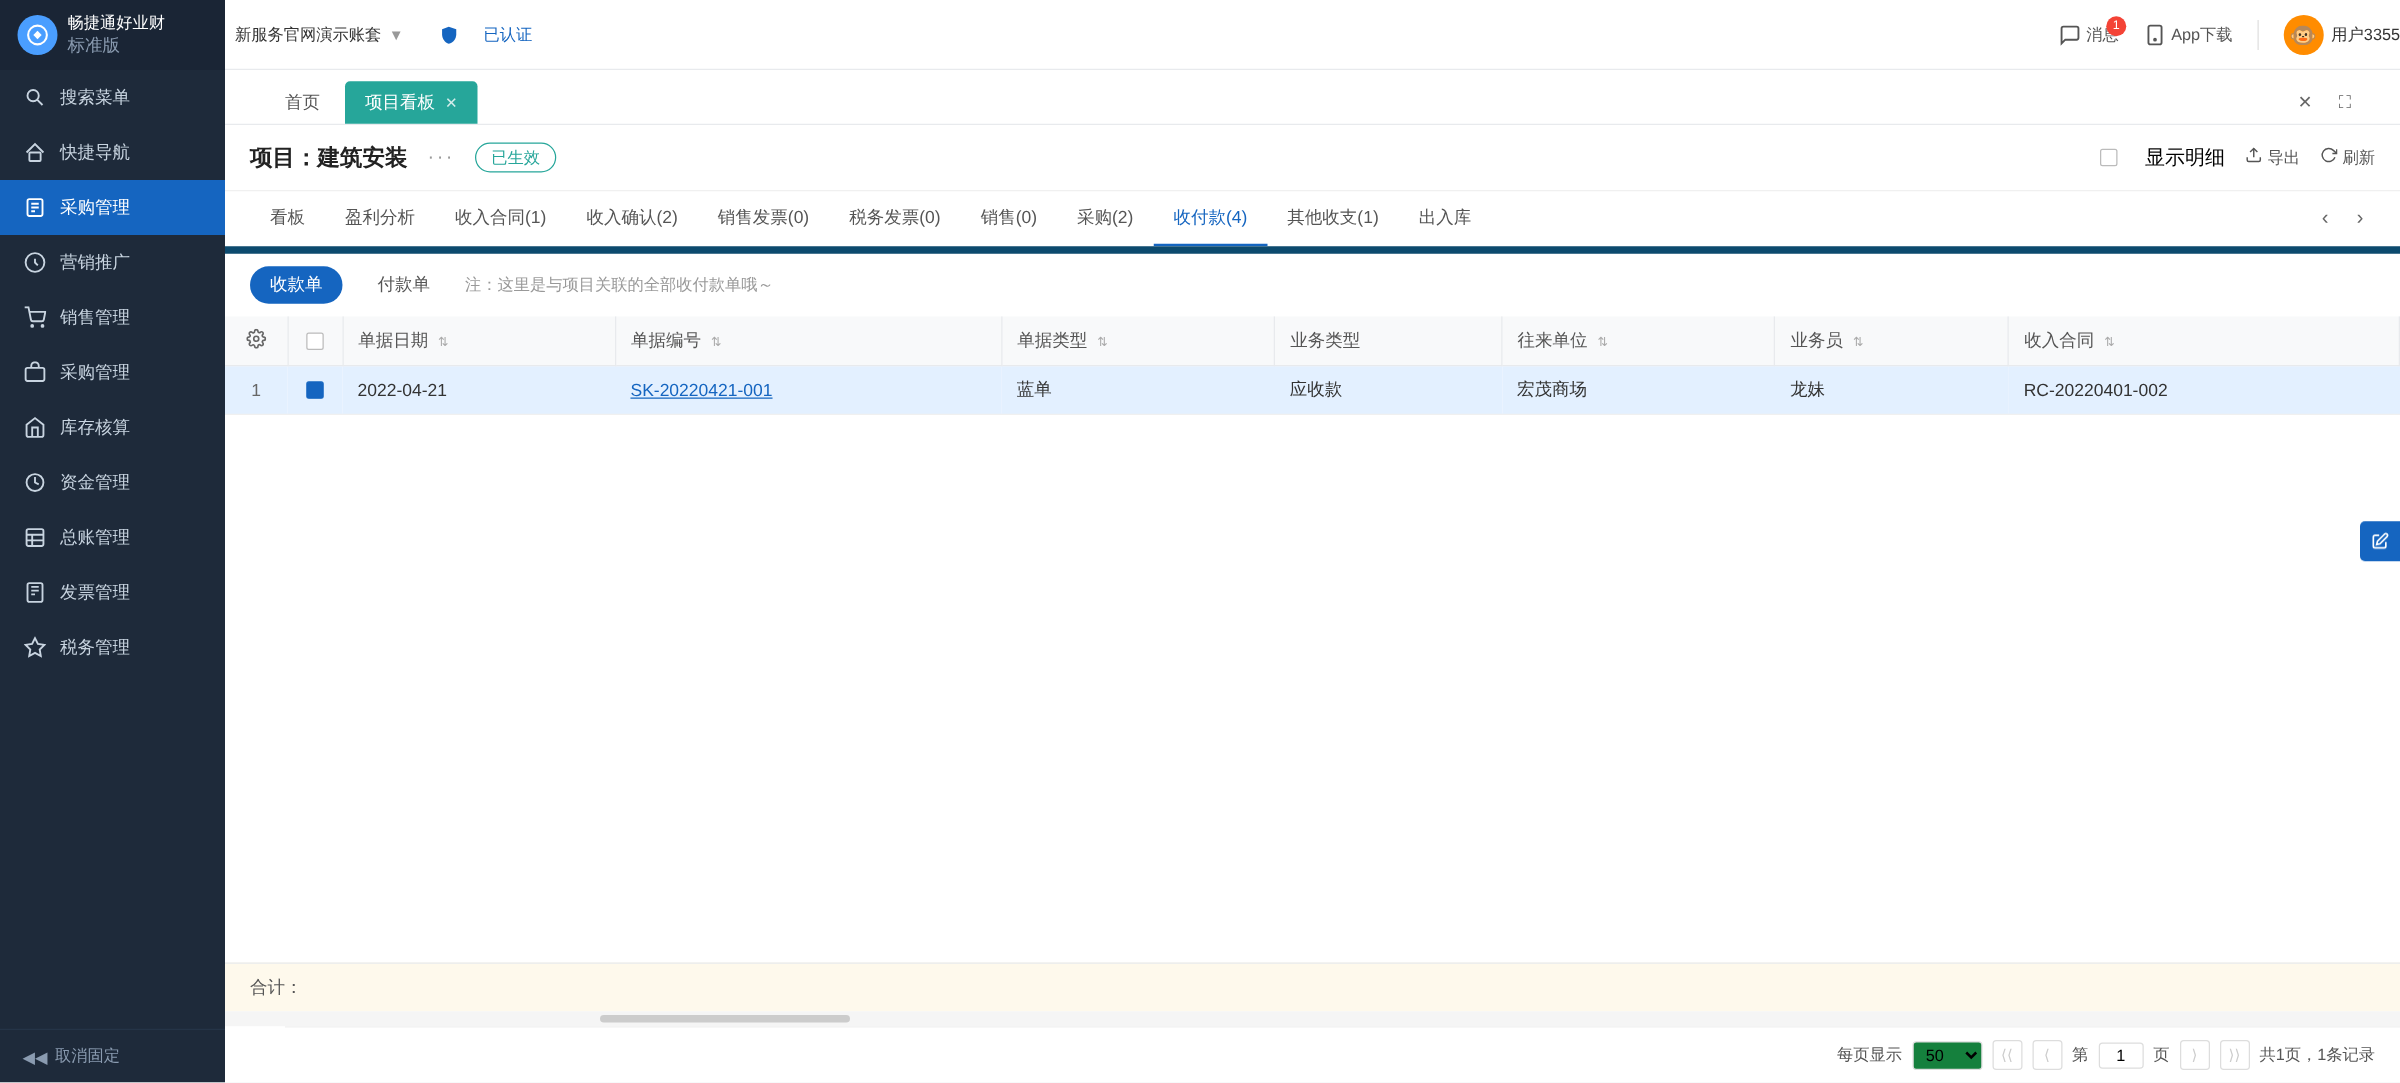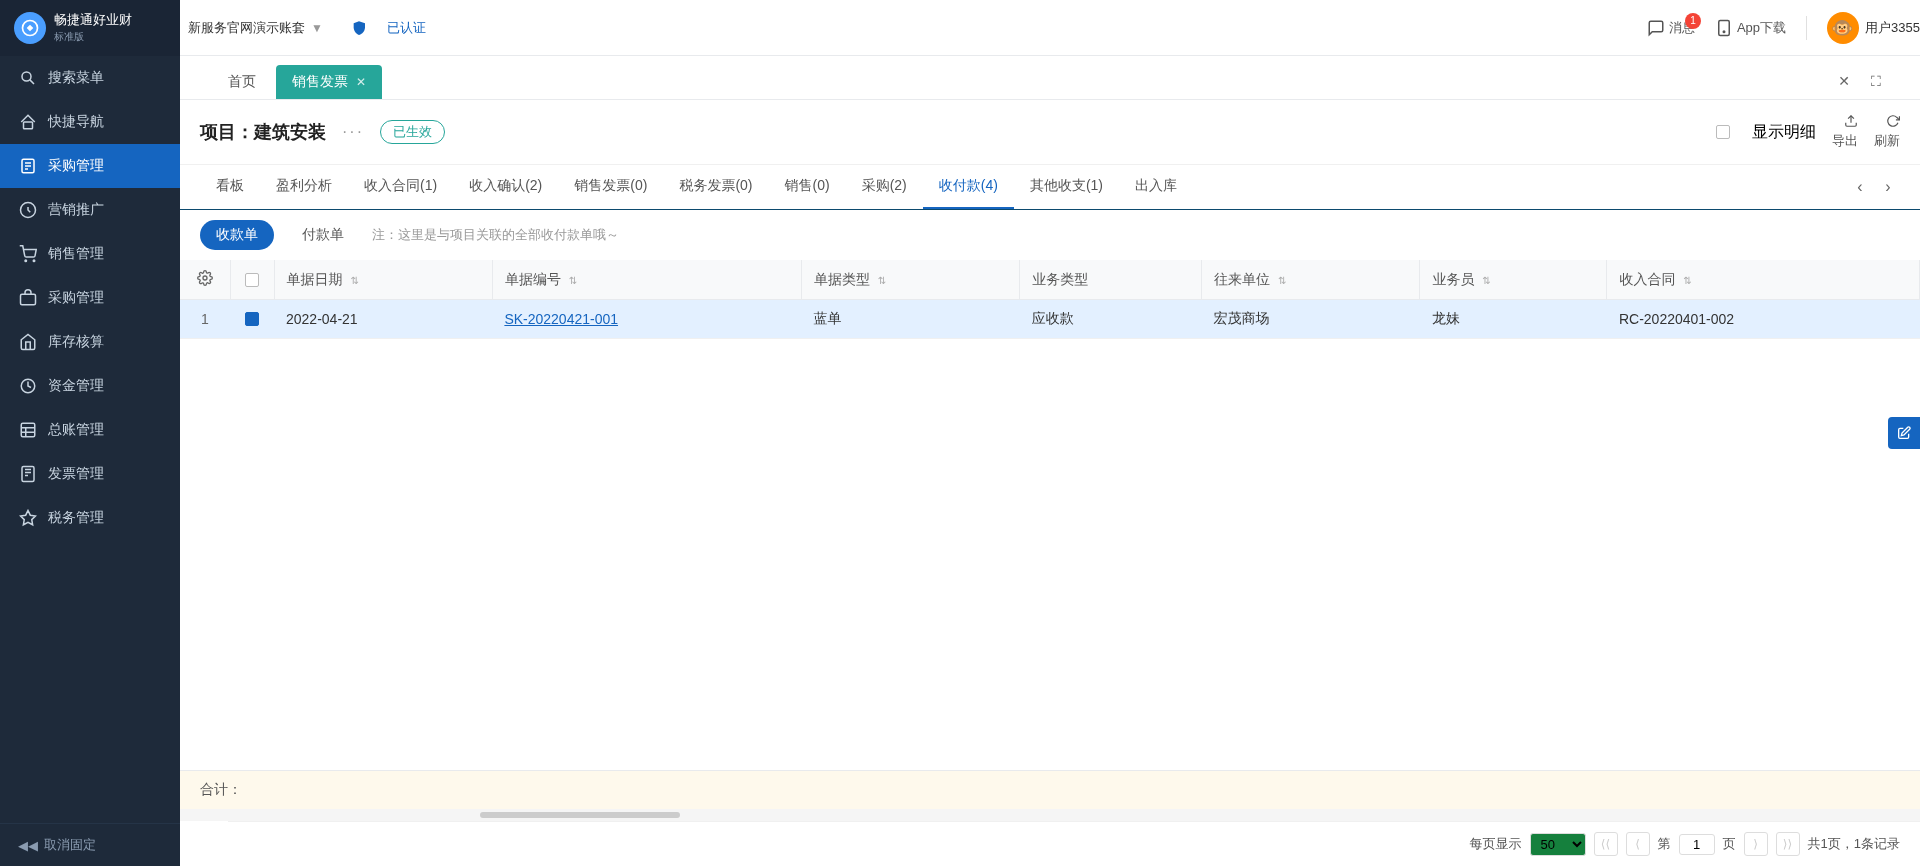--- a/index.html
+++ b/index.html
@@ -28,21 +28,21 @@
       background: #4a9eff;
       border-radius: 50%;
       display: flex;
       align-items: center;
       justify-content: center;
       margin-right: 8px;
       flex-shrink: 0;
     }
     .sidebar-logo svg { width: 20px; height: 20px; }
     .sidebar-title { font-size: 13px; color: #fff; line-height: 1.3; }
-    .sidebar-version { font-size: 10px; color: #8a9bb0; margin-top: 2px; }
+    .sidebar-version { font-size: 14px; color: #8a9bb0; margin-top: 2px; }
     .sidebar-scroll { flex: 1; overflow-y: auto; overflow-x: hidden; }
     .sidebar-scroll::-webkit-scrollbar { width: 4px; }
     .sidebar-scroll::-webkit-scrollbar-thumb { background: #2e3f55; }
     .sidebar-item {
       display: flex;
       align-items: center;
       padding: 12px 18px;
       cursor: pointer;
       font-size: 14px;
       color: #c8d4e0;
@@ -242,46 +242,45 @@
       font-size: 13px;
     }
     .project-actions {
       margin-left: auto;
       display: flex;
       align-items: center;
       gap: 16px;
     }
     .project-action-item {
       display: flex;
-      align-items: flex-end;
+      align-items: flex-start;
       font-size: 13px;
       color: #555;
       cursor: pointer;
       gap: 4px;
-      flex-direction: column;
     }
     .display-detail {
       display: flex;
       align-items: center;
       gap: 22px;
       margin-left: 12px;
     }
     .checkbox {
       width: 14px;
       height: 14px;
       border: 1px solid #bbb;
       border-radius: 2px;
       background: #fff;
     }
 
     
     .sub-tabs {
       display: flex;
       padding: 0 20px;
-      border-bottom: 1px solid #0c4a6e;
+      border-bottom: 6px solid #0c4a6e;
       flex-shrink: 0;
       overflow-x: auto;
     }
     .sub-tab {
       padding: 12px 16px;
       font-size: 14px;
       color: #555;
       cursor: pointer;
       border-bottom: 2px solid transparent;
       white-space: nowrap;
@@ -629,21 +628,21 @@
         <span class="user-name">用户3355</span>
       </div>
     </div>
   </div>
 
   <div class="tab-bar">
     <div class="tab-item">
       <span>首页</span>
     </div>
     <div class="tab-item active">
-      <span>销售发票</span>
+      <span>项目看板</span>
       <span class="tab-close">✕</span>
     </div>
     <div class="tab-controls">
       <div class="tab-ctrl-btn">✕</div>
       <div class="tab-ctrl-btn">⛶</div>
     </div>
   </div>
 
   <div class="content">
 

